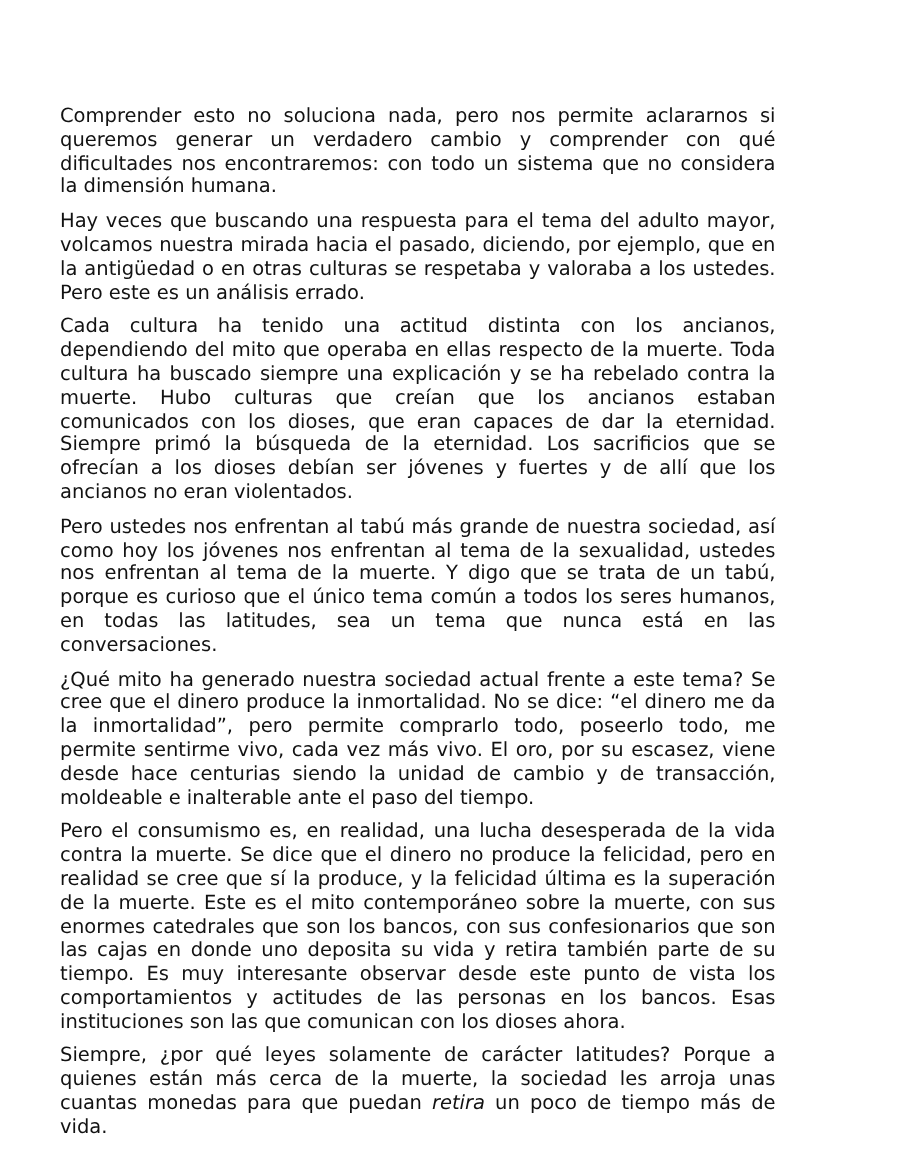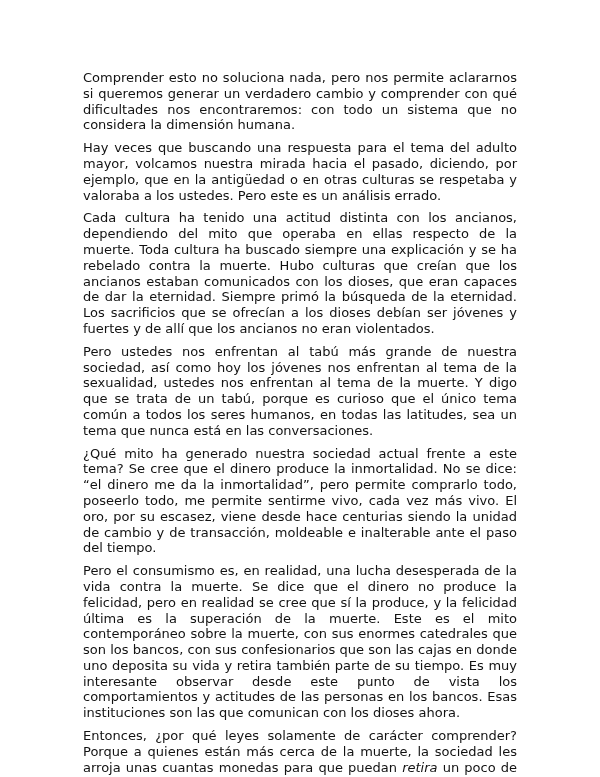--- a/index.html
+++ b/index.html
@@ -10,21 +10,21 @@
   body {
     width: 600px;
     height: 777px;
     overflow: hidden;
   }
   .page {
     box-sizing: border-box;
     width: 600px;
     height: 699px;
     background: #ffffff;
-    padding: 70px 83px 0 83px;
+    padding: 70px 83px 0 40px;
   }
   .doc p {
     margin: 0 0 7px 0;
     font-family: "DejaVu Sans", sans-serif;
     font-size: 13px;
     line-height: 15.8px;
     color: #121212;
     text-align: justify;
     text-justify: inter-word;
   }
@@ -36,15 +36,15 @@
 <body>
 
 <div class="page">
   <div class="doc">
       <p><span class="run-normal">Comprender esto no soluciona nada, pero nos permite aclararnos si queremos generar un verdadero cambio y comprender con qué dificultades nos encontraremos: con todo un sistema que no considera la dimensión humana.</span></p>
       <p><span class="run-normal">Hay veces que buscando una respuesta para el tema del adulto mayor, volcamos nuestra mirada hacia el pasado, diciendo, por ejemplo, que en la antigüedad o en otras culturas se respetaba y valoraba a los ustedes. Pero este es un análisis errado.</span></p>
       <p><span class="run-normal">Cada cultura ha tenido una actitud distinta con los ancianos, dependiendo del mito que operaba en ellas respecto de la muerte. Toda cultura ha buscado siempre una explicación y se ha rebelado contra la muerte.  Hubo culturas que creían que los ancianos estaban comunicados con los dioses, que eran capaces de dar la eternidad.  Siempre primó la búsqueda de la eternidad.  Los sacrificios que se ofrecían a los dioses debían ser jóvenes y fuertes y de allí que los ancianos no eran violentados.</span></p>
       <p><span class="run-normal">Pero ustedes nos enfrentan al </span><span class="run-bold">tabú</span><span class="run-normal"> más grande de nuestra sociedad, así como hoy los jóvenes nos enfrentan al tema de la sexualidad, ustedes nos enfrentan al tema de la muerte.  Y digo que se trata de un tabú, porque es curioso que el único tema común a todos los seres humanos, en todas las latitudes, sea un tema que nunca está en las conversaciones.</span></p>
       <p><span class="run-normal">¿Qué mito ha generado nuestra sociedad actual frente a este tema? Se cree que el dinero produce la inmortalidad.  No se dice: “el dinero me da la inmortalidad”, pero permite comprarlo todo, poseerlo todo, me permite sentirme vivo, cada vez más vivo. El oro, por su escasez, viene desde hace </span><span class="run-bold">centurias</span><span class="run-normal"> siendo la unidad de cambio y de transacción, moldeable e inalterable ante el paso del tiempo.</span></p>
       <p><span class="run-normal">Pero el consumismo es, en realidad, una lucha desesperada de la vida contra la muerte. Se dice que el dinero no produce la felicidad, pero en realidad se cree que sí la produce, y la felicidad última es la superación de la muerte. Este es el mito contemporáneo sobre la muerte, con sus enormes catedrales que son los bancos, con sus confesionarios que son las cajas en donde uno deposita su vida y retira también parte de su tiempo. Es muy interesante observar desde este punto de vista los comportamientos y actitudes de las personas en los bancos. Esas instituciones son las que comunican con los dioses ahora.</span></p>
-      <p><span class="run-normal">Entonces, ¿por qué leyes solamente de carácter </span><span class="run-bold">comprender</span><span class="run-normal">? Porque a quienes están más cerca de la muerte, la sociedad les arroja unas cuantas monedas para que puedan </span><span class="run-italic">retira</span><span class="run-normal"> un poco de tiempo más de vida.</span></p>
+      <p><span class="run-normal">Siempre, ¿por qué leyes solamente de carácter </span><span class="run-bold">latitudes</span><span class="run-normal">? Porque a quienes están más cerca de la muerte, la sociedad les arroja unas cuantas monedas para que puedan </span><span class="run-italic">retira</span><span class="run-normal"> un poco de tiempo más de vida.</span></p>
     </div>
 </div>
 
 </body></html>

